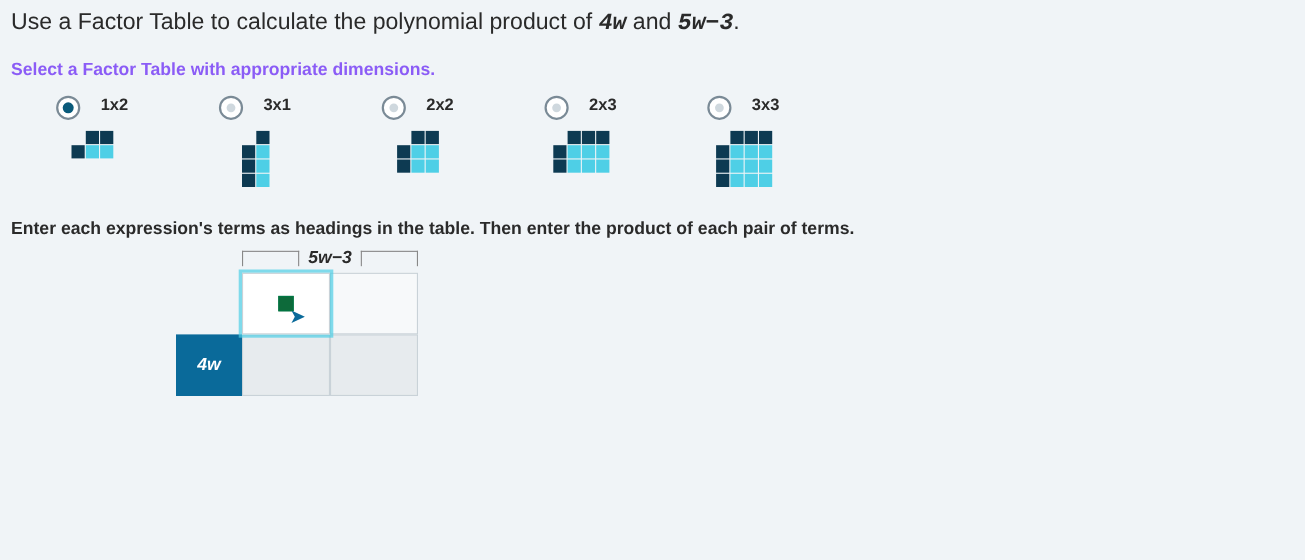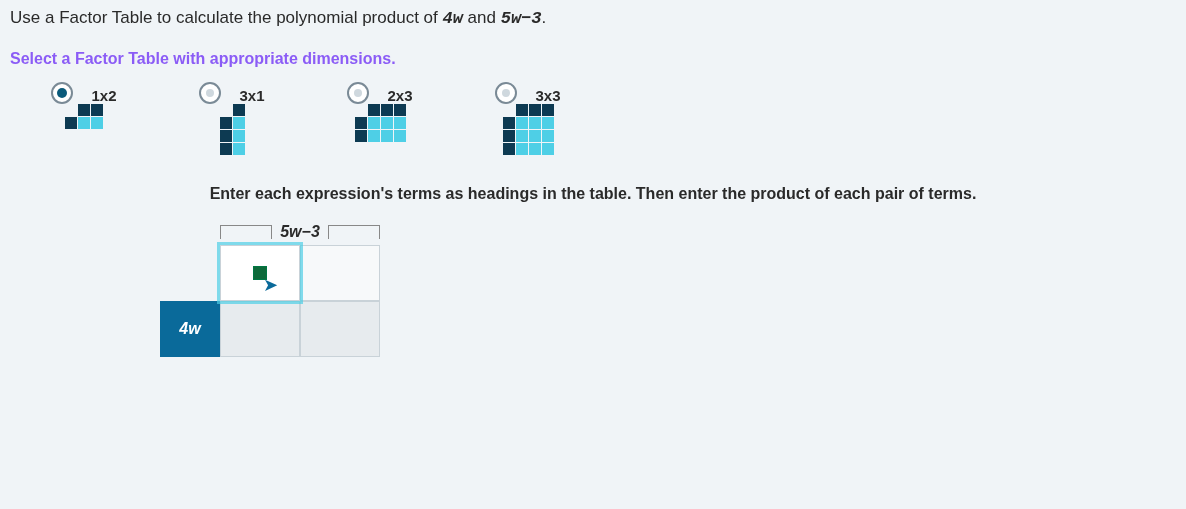--- a/index.html
+++ b/index.html
@@ -5,43 +5,43 @@
   * { box-sizing: border-box; margin: 0; padding: 0; }
   body {
     font-family: Arial, Helvetica, sans-serif;
     background: #f0f4f7;
     color: #333;
     width: 1186px;
     height: 509px;
     overflow: hidden;
     padding: 8px 10px;
   }
-  .question { font-size: 17px; color: #2a2a2a; margin-bottom: 22px; }
+  .question { font-size: 21px; color: #2a2a2a; margin-bottom: 22px; }
   .question .mono { font-family: "Courier New", monospace; font-weight: bold; font-style: italic; }
   .section-label { font-weight: bold; font-size: 16px; color: #8b5cf6; margin-bottom: 14px; }
 
   .options-row { display: flex; align-items: flex-start; gap: 0; margin-bottom: 30px; }
   .option { display: flex; flex-direction: column; align-items: center; width: 148px; }
-  .option-head { display: flex; align-items: flex-end; gap: 18px; }
+  .option-head { display: flex; align-items: flex-start; gap: 18px; margin-bottom: 10px; }
   .radio {
     width: 22px; height: 22px; border-radius: 50%;
     border: 2px solid #7a8a96; background: #fff;
     display: flex; align-items: center; justify-content: center;
     cursor: pointer;
   }
   .radio.selected .dot { width: 10px; height: 10px; border-radius: 50%; background: #0a5a7a; }
   .radio .dot-empty { width: 8px; height: 8px; border-radius: 50%; background: #cfd8de; }
   .opt-label { font-weight: bold; font-size: 15px; color: #2a2a2a; }
 
   .grid-icon { display: grid; gap: 1px; }
   .cell { width: 12px; height: 12px; }
   .dk { background: #0d3a52; }
   .lt { background: #4ecfe6; }
 
-  .instruct2 { font-weight: bold; font-size: 16px; color: #2a2a2a; margin-bottom: 20px; text-align: center; }
+  .instruct2 { font-weight: bold; font-size: 16px; color: #2a2a2a; margin-bottom: 8px; }
 
   .factor-area { margin-left: 150px; position: relative; width: 260px; }
   .top-label-wrap { display:flex; align-items:center; justify-content:center; margin-left:60px; width:160px; margin-bottom:4px;}
   .bracket-line { height:14px; border-left:1px solid #888; border-right:1px solid #888; border-top:1px solid #888; flex:1;}
   .top-label { font-style: italic; font-weight: bold; font-size:16px; padding: 0 8px; color:#2a2a2a;}
   
   .table-wrap { display:flex; align-items:flex-end; }
   .side-label {
     background:#0a6a9a; color:#fff; font-weight:bold; font-style:italic;
     width:60px; height:56px; display:flex; align-items:center; justify-content:center;
@@ -103,20 +103,39 @@
         <div class="cell lt"></div>
         <div class="cell dk"></div>
         <div class="cell lt"></div>
       </div>
     </div>
     <div class="option">
       <div class="option-head">
         <div class="radio">
           <div class="dot-empty"></div>
         </div>
+        <div class="opt-label">2x2</div>
+      </div>
+      <div class="grid-icon" style="grid-template-columns: repeat(3, 12px); grid-template-rows: repeat(3, 12px);">
+        <div class="cell" style="background: transparent;"></div>
+        <div class="cell dk"></div>
+        <div class="cell dk"></div>
+        <div class="cell dk"></div>
+        <div class="cell lt"></div>
+        <div class="cell lt"></div>
+        <div class="cell dk"></div>
+        <div class="cell lt"></div>
+        <div class="cell lt"></div>
+      </div>
+    </div>
+    <div class="option">
+      <div class="option-head">
+        <div class="radio">
+          <div class="dot-empty"></div>
+        </div>
         <div class="opt-label">2x3</div>
       </div>
       <div class="grid-icon" style="grid-template-columns: repeat(4, 12px); grid-template-rows: repeat(3, 12px);">
         <div class="cell" style="background: transparent;"></div>
         <div class="cell dk"></div>
         <div class="cell dk"></div>
         <div class="cell dk"></div>
         <div class="cell dk"></div>
         <div class="cell lt"></div>
         <div class="cell lt"></div>

